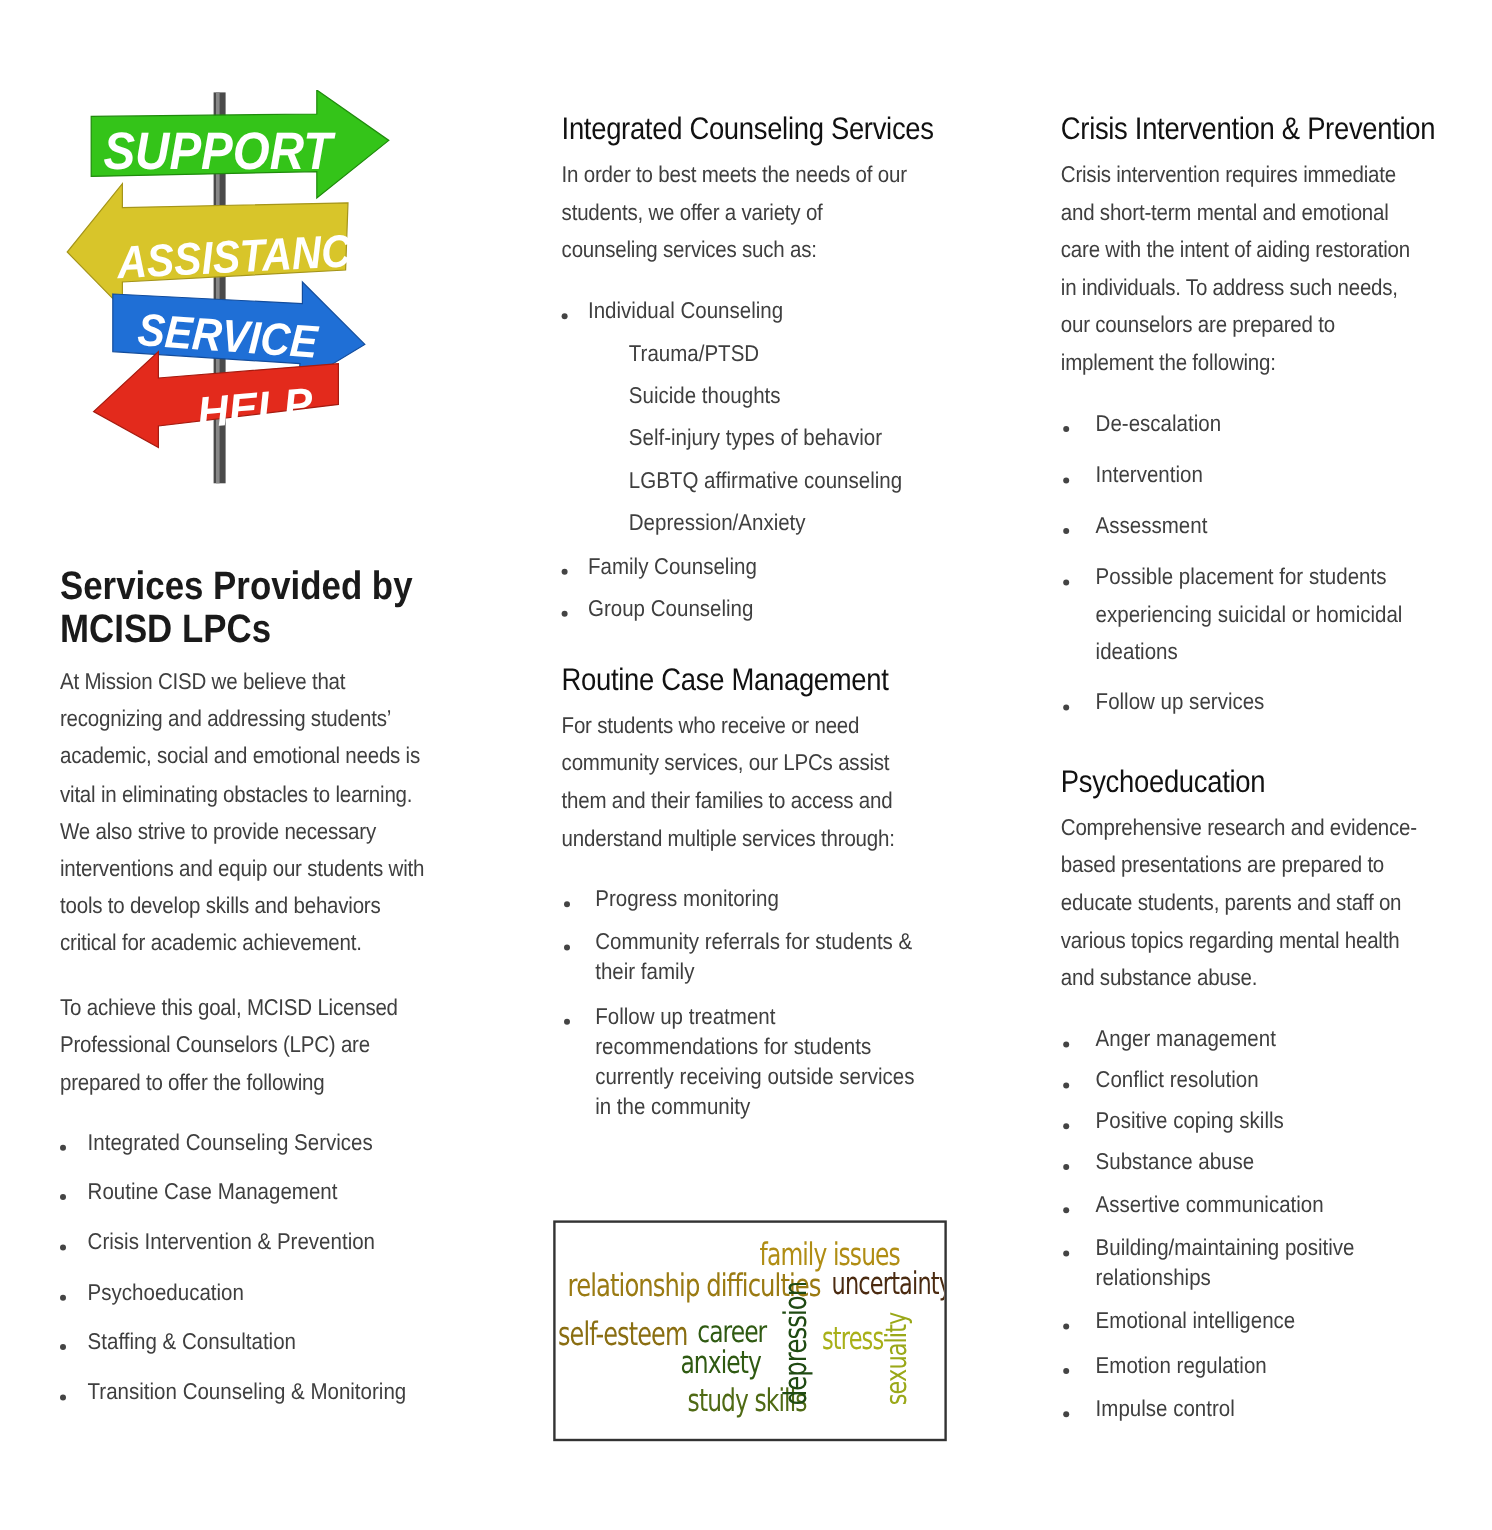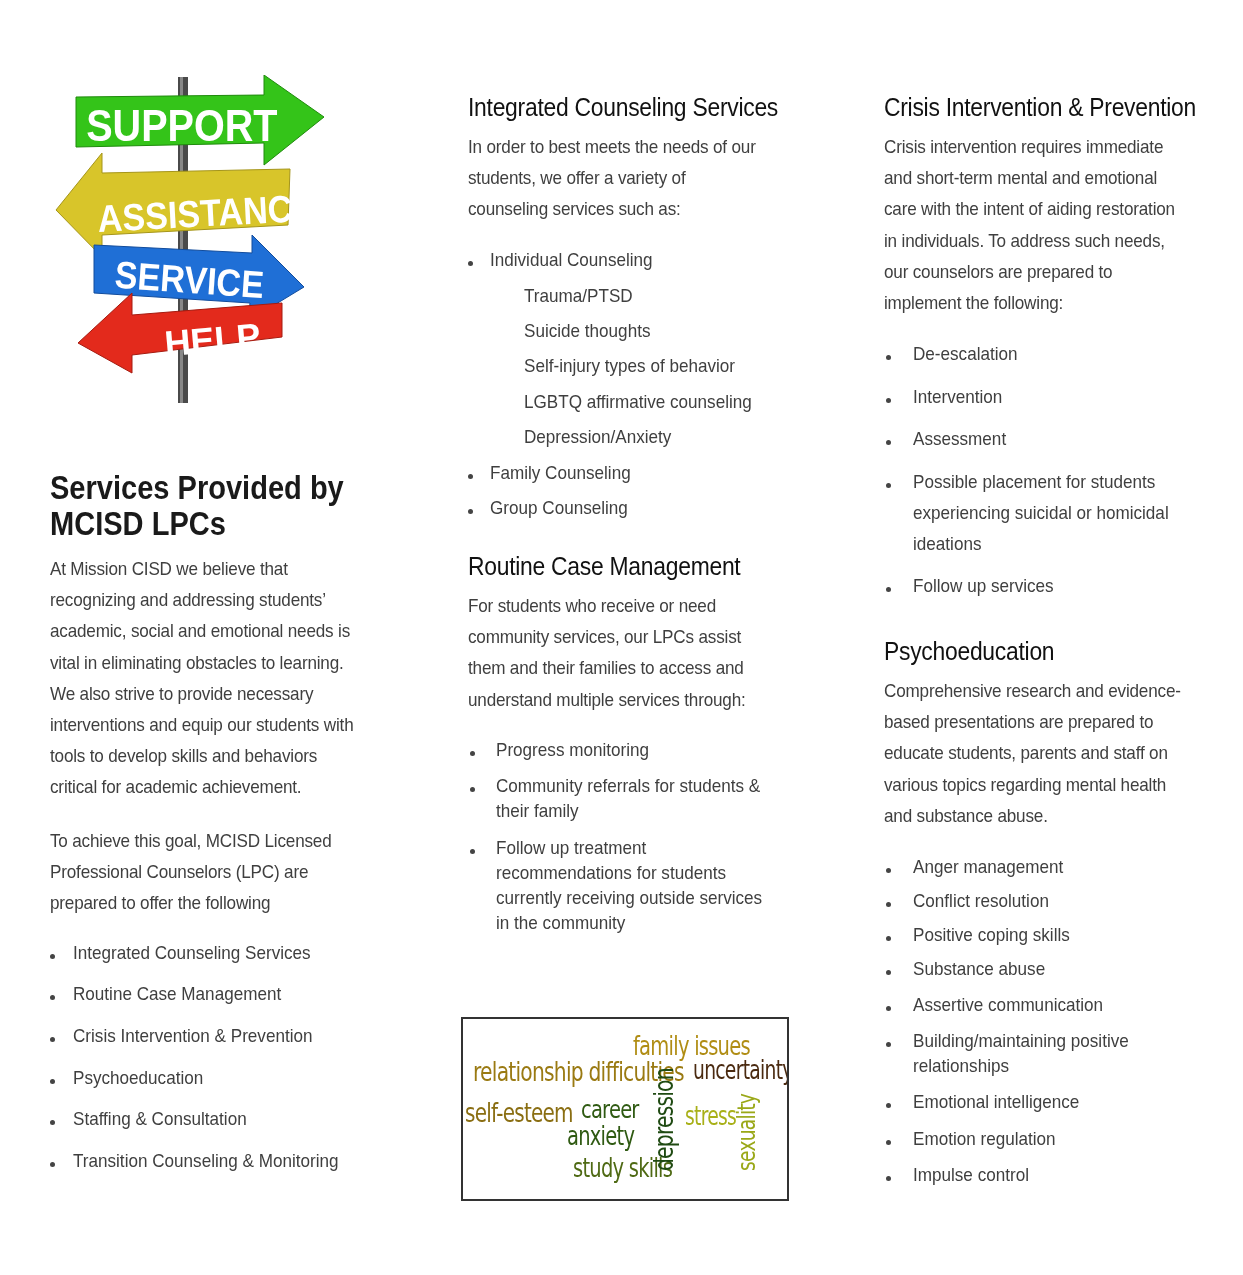--- a/index.html
+++ b/index.html
@@ -7,21 +7,21 @@
          font-family: "Liberation Sans", "DejaVu Sans", sans-serif; color: #3a3a3a; }
   .body-text { font-size: 19px; line-height: 31.2px; color: #3f3f3f; letter-spacing: -0.2px;
                transform: scaleX(0.9); transform-origin: left top; white-space: nowrap; }
   .h2 { font-size: 26px; color: #111; font-weight: normal; margin: 0; position: absolute;
         transform: scaleX(0.88); transform-origin: left top; white-space: nowrap; letter-spacing: -0.3px; }
   .h1 { position: absolute; left: 50px; top: 470px; font-size: 33px; line-height: 36px; font-weight: bold;
         color: #1a1a1a; margin: 0; transform: scaleX(0.88); transform-origin: left top; white-space: nowrap; }
   .bul { position: absolute; width: 5px; height: 5px; border-radius: 50%; background: #444; }
   .sub { position: absolute; font-size: 19px; color: #3f3f3f; transform: scaleX(0.9); transform-origin: left top; white-space: nowrap; }
   
-  .signs { position: absolute; left: 52px; top: 75px; width: 275px; height: 328px; }
+  .signs { position: absolute; left: 52px; top: 75px; width: 275px; height: 328px; font-style: italic; }
   
   .cloud { position: absolute; left: 461px; top: 1017px; width: 324px; height: 180px;
            border: 2px solid #333; background: #fff; overflow: hidden; }
   .w { position: absolute; font-family: "DejaVu Sans", sans-serif; white-space: nowrap; letter-spacing: -1px; }
 </style>
 </head>
 <body>
 
 <div class="signs">
   <svg width="275" height="328" viewBox="0 0 275 328">

